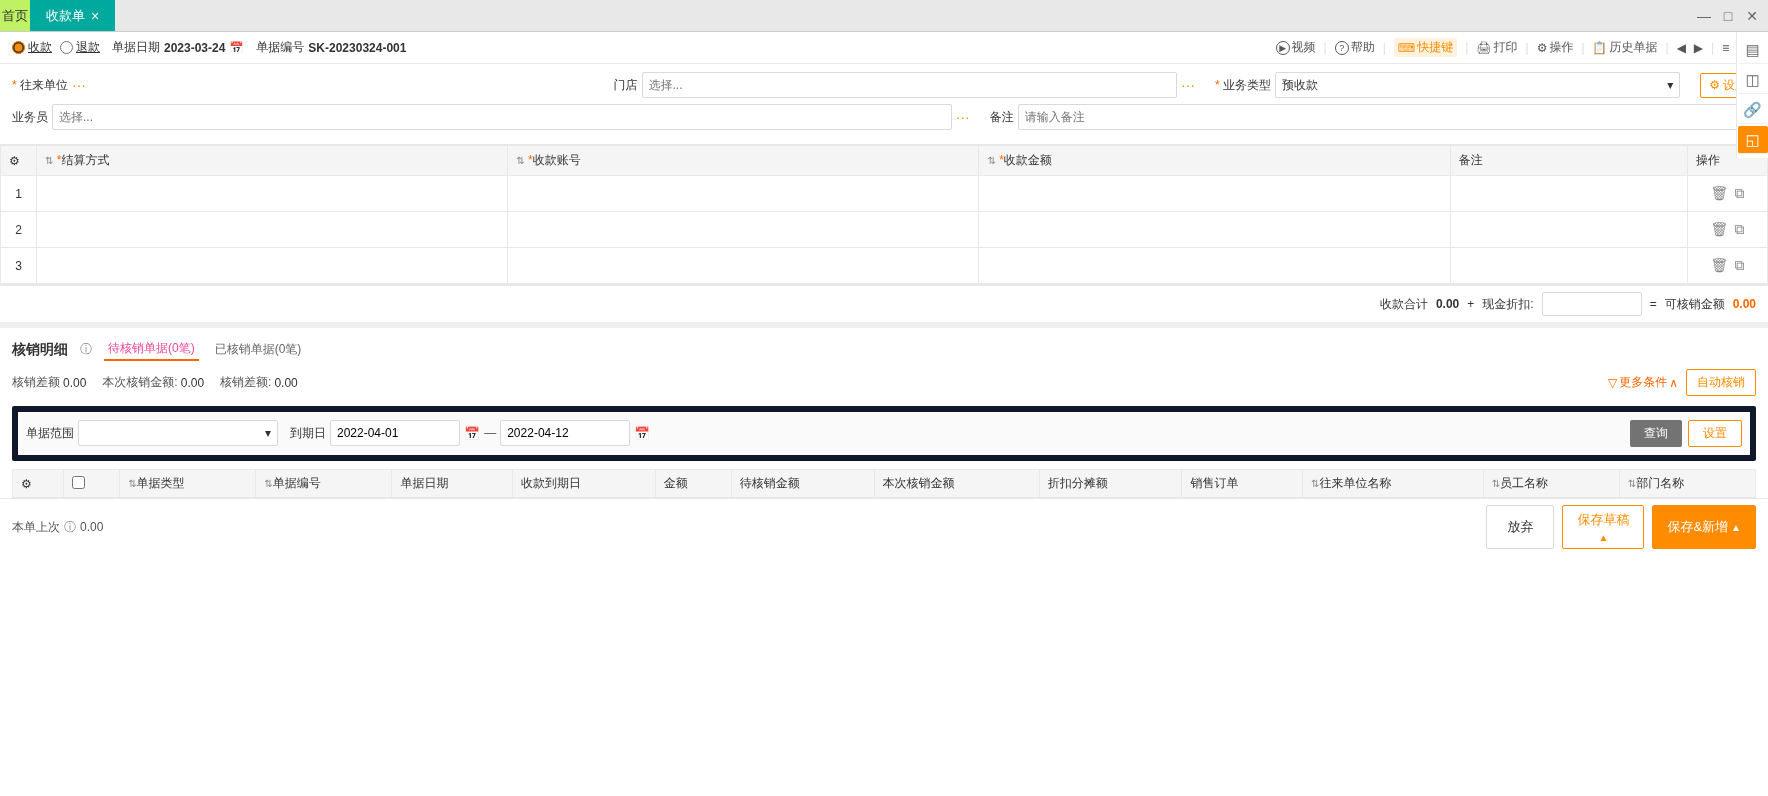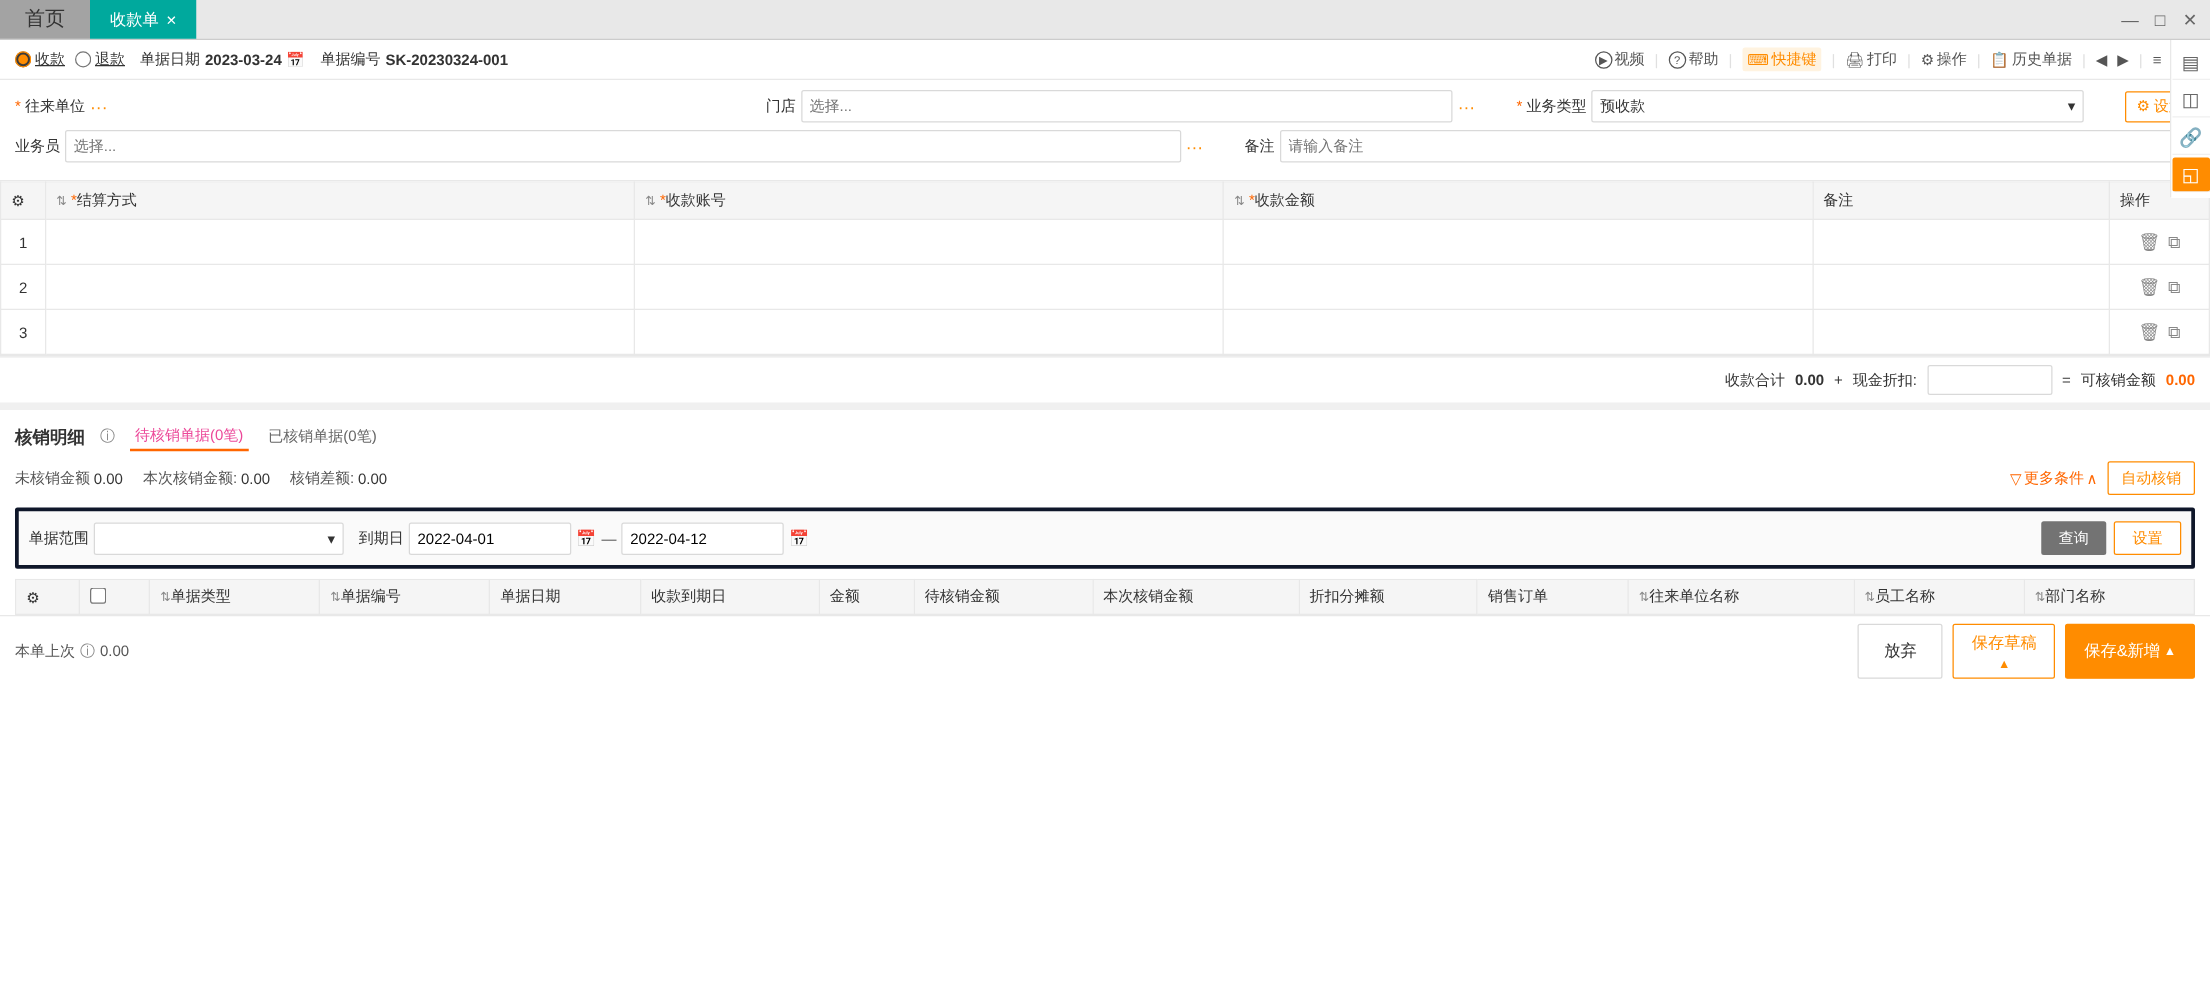--- a/index.html
+++ b/index.html
@@ -1,20 +1,20 @@
 <!DOCTYPE html>
 <html><head>
   <meta charset="utf-8">
   <style>
     * { box-sizing: border-box; margin: 0; padding: 0; }
     body { font-family: 'Microsoft YaHei', Arial, sans-serif; font-size: 12px; background: #f0f0f0; color: #333; overflow: hidden; }
 
     
     .tab-bar { display: flex; align-items: center; background: #e8e8e8; height: 32px; border-bottom: 1px solid #ccc; }
-    .tab-home { padding: 0 20px; height: 100%; display: flex; align-items: center; background: #a3a3a3; color: #333; cursor: pointer; font-size: 16px; }
+    .tab-home { padding: 0 2px; height: 100%; display: flex; align-items: center; background: #bef264; color: #333; cursor: pointer; font-size: 13px; }
     .tab-active { background: #00a99d; color: #fff; padding: 0 16px; height: 100%; display: flex; align-items: center; cursor: pointer; font-size: 13px; }
     .tab-close { margin-left: 6px; font-size: 14px; cursor: pointer; }
     .tab-bar-right { margin-left: auto; display: flex; align-items: center; padding-right: 8px; gap: 8px; }
     .win-btn { width: 16px; height: 16px; display: inline-flex; align-items: center; justify-content: center; cursor: pointer; color: #666; font-size: 14px; }
 
     
     .main-area { background: #fff; height: calc(100vh - 32px); display: flex; flex-direction: column; overflow: hidden; }
 
     
     .toolbar-row { display: flex; align-items: center; padding: 6px 12px; border-bottom: 1px solid #e8e8e8; gap: 12px; background: #fff; }
@@ -23,21 +23,21 @@
     .radio-label input { accent-color: #ff8c00; }
     .toolbar-field { display: flex; align-items: center; gap: 4px; font-size: 12px; }
     .toolbar-right { margin-left: auto; display: flex; align-items: center; gap: 8px; font-size: 12px; color: #555; }
     .toolbar-right-item { display: flex; align-items: center; gap: 2px; cursor: pointer; }
     .toolbar-right-item.active { color: #ff8c00; background: #fff3e0; border-radius: 2px; padding: 1px 4px; }
     .toolbar-icon-btn { display: flex; align-items: center; gap: 2px; cursor: pointer; color: #555; }
     .icon-circle { width: 14px; height: 14px; border-radius: 50%; border: 1px solid currentColor; display: inline-flex; align-items: center; justify-content: center; font-size: 9px; }
 
     
     .form-section { padding: 8px 12px; background: #fff; border-bottom: 1px solid #e8e8e8; }
-    .form-row { display: flex; align-items: center; gap: 33px; margin-bottom: 6px; }
+    .form-row { display: flex; align-items: center; gap: 20px; margin-bottom: 6px; }
     .form-field { display: flex; align-items: center; gap: 4px; flex: 1; }
     .field-label { font-size: 12px; color: #333; white-space: nowrap; }
     .field-required { color: #f60; }
     .field-input { flex: 1; height: 26px; border: 1px solid #d9d9d9; border-radius: 2px; padding: 0 6px; font-size: 12px; color: #999; outline: none; }
     .field-more { color: #ff8c00; cursor: pointer; font-size: 14px; }
     .field-select { flex: 1; height: 26px; border: 1px solid #d9d9d9; border-radius: 2px; padding: 0 6px; font-size: 12px; color: #333; background: #fff; display: flex; align-items: center; justify-content: space-between; cursor: pointer; }
     .settings-btn { background: #fff; border: 1px solid #ff8c00; color: #ff8c00; border-radius: 2px; padding: 3px 8px; cursor: pointer; font-size: 12px; display: flex; align-items: center; gap: 3px; }
     .data-table { width: 100%; border-collapse: collapse; font-size: 12px; }
     .data-table th { background: #f5f5f5; border: 1px solid #e8e8e8; padding: 6px 8px; text-align: left; color: #333; font-weight: normal; white-space: nowrap; }
     .data-table td { border: 1px solid #e8e8e8; padding: 4px 8px; height: 36px; }
@@ -56,21 +56,21 @@
     .hexiao-title { font-size: 14px; font-weight: bold; color: #333; }
     .hexiao-info-icon { color: #888; cursor: pointer; }
     .hexiao-tab { color: #ec4899; font-size: 12px; cursor: pointer; padding: 2px 4px; border-bottom: 2px solid #f60; }
     .hexiao-tab-inactive { color: #666; font-size: 12px; cursor: pointer; padding: 2px 4px; }
 
     .hexiao-stats { display: flex; align-items: center; gap: 16px; margin-bottom: 10px; font-size: 12px; }
     .stat-item { display: flex; align-items: center; gap: 3px; }
     .stat-label { color: #555; }
     .stat-value { color: #333; font-weight: 500; }
 
-    .filter-row { display: flex; align-items: center; gap: 12px; padding: 8px; background: #fafafa; border: 3px solid #0f172a; border-radius: 2px; margin-bottom: 8px; }
+    .filter-row { display: flex; align-items: flex-start; gap: 12px; padding: 8px; background: #fafafa; border: 6px solid #0f172a; border-radius: 2px; margin-bottom: 8px; }
     .filter-field { display: flex; align-items: center; gap: 4px; }
     .filter-input { height: 26px; border: 1px solid #d9d9d9; border-radius: 2px; padding: 0 6px; font-size: 12px; width: 130px; }
     .filter-btn { background: #737373; color: #fff; border: none; border-radius: 2px; padding: 4px 14px; cursor: pointer; font-size: 12px; }
     .filter-btn-outline { background: #fff; color: #ff8c00; border: 1px solid #ff8c00; border-radius: 2px; padding: 4px 14px; cursor: pointer; font-size: 12px; }
     .more-filter { color: #f60; cursor: pointer; font-size: 12px; display: flex; align-items: center; gap: 2px; margin-left: auto; }
     .date-sep { color: #555; }
     .cal-icon { color: #888; cursor: pointer; font-size: 13px; }
     .auto-hexiao-btn { background: #fff; border: 1px solid #ff8c00; color: #ff8c00; border-radius: 2px; padding: 4px 10px; cursor: pointer; font-size: 12px; }
 
     
@@ -285,21 +285,21 @@
 
   <div class="hexiao-section">
     <div class="hexiao-header">
       <span class="hexiao-title">核销明细</span>
       <span class="hexiao-info-icon">ⓘ</span>
       <span class="hexiao-tab">待核销单据(0笔)</span>
       <span class="hexiao-tab-inactive">已核销单据(0笔)</span>
     </div>
     <div class="hexiao-stats">
       <div class="stat-item">
-        <span class="stat-label">未核销金额</span>
+        <span class="stat-label">核销差额</span>
         <span class="stat-value">0.00</span>
       </div>
       <div class="stat-item">
         <span class="stat-label">本次核销金额:</span>
         <span class="stat-value">0.00</span>
       </div>
       <div class="stat-item">
         <span class="stat-label">核销差额:</span>
         <span class="stat-value">0.00</span>
       </div>

